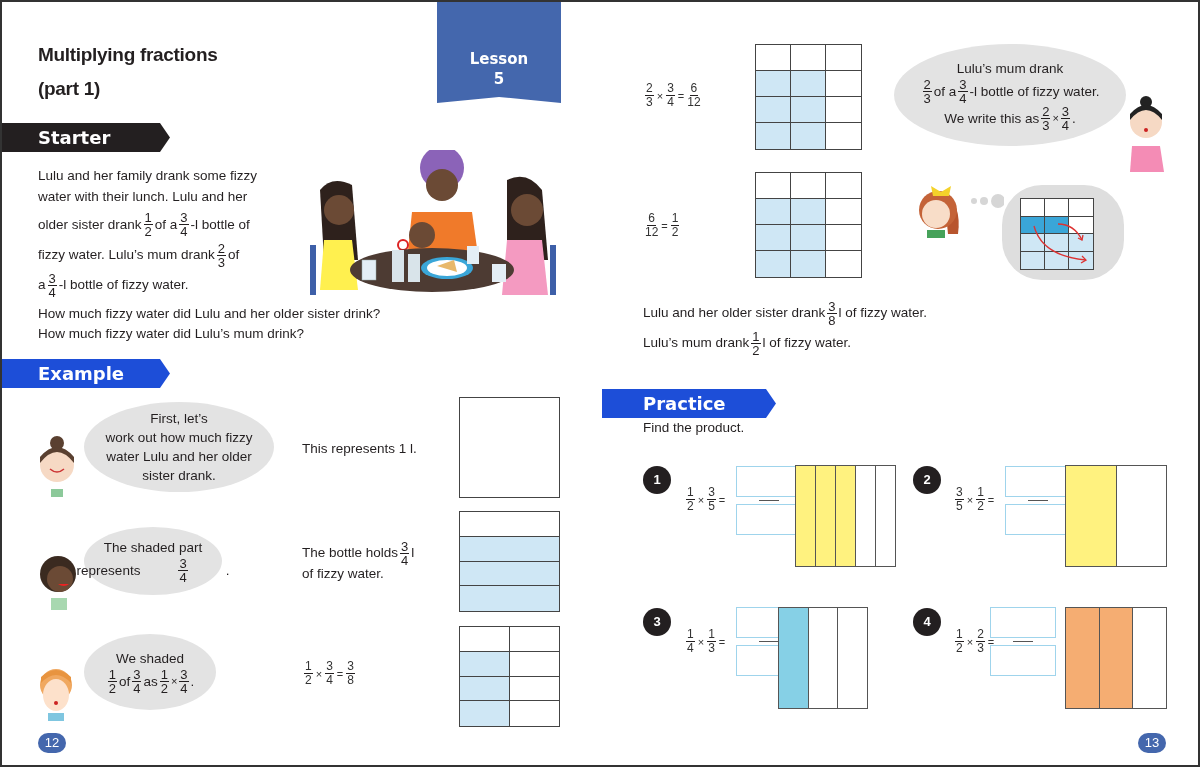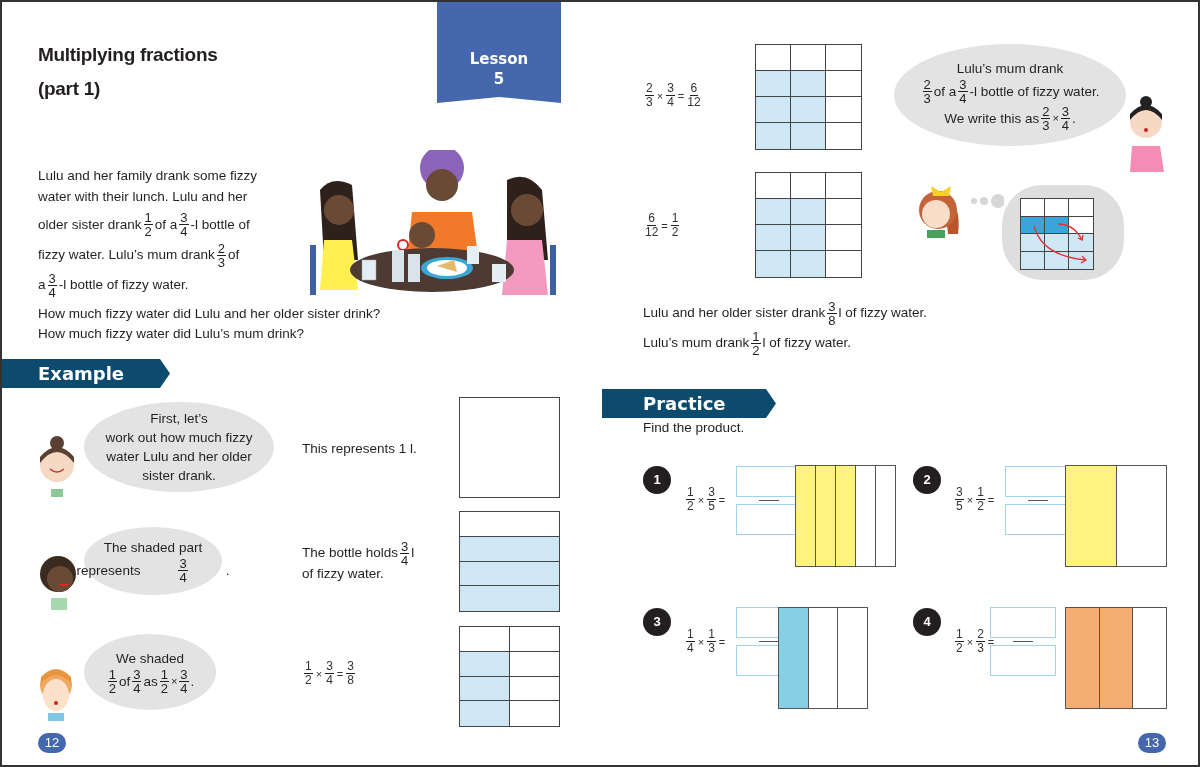--- a/index.html
+++ b/index.html
@@ -5,21 +5,21 @@
   * { box-sizing: border-box; margin: 0; padding: 0; }
   html, body { width: 1200px; height: 767px; overflow: hidden; background: #fff; }
   body { font-family: "Liberation Sans", sans-serif; color: #231f20; position: relative; }
   .spread { position: absolute; left: 0; top: 0; width: 1200px; height: 767px; border: 2px solid #333; background: #fff; }
   .abs { position: absolute; }
   .title { left: 36px; top: 36px; font-size: 19px; font-weight: bold; line-height: 34px; font-family: Liberation Sans, sans-serif; letter-spacing: -0.3px; }
   .lesson-tab { left: 435px; top: 0; width: 124px; height: 101px; background: #4467ad; color: #fff; text-align: center; padding-top: 47px; font-weight: bold; font-size: 15px; line-height: 20px; clip-path: polygon(0 0, 100% 0, 100% 100%, 50% 94%, 0 100%); font-family: "DejaVu Sans", sans-serif; }
   .lesson-tab span { display:block; }
   .section-hdr { height: 29px; color: #fff; font-weight: bold; font-size: 18px; line-height: 29px; padding-left: 36px; clip-path: polygon(0 0, calc(100% - 10px) 0, 100% 50%, calc(100% - 10px) 100%, 0 100%); font-family: "DejaVu Sans", sans-serif; }
   .hdr-dark { background: #231f20; }
-  .hdr-blue { background: #0c4a6e; }
+  .hdr-blue { background: #1d4ed8; }
   .body-text { font-size: 13.5px; line-height: 20px; color: #231f20; }
   .frac { display: inline-flex; flex-direction: column; align-items: center; vertical-align: middle; font-size: 13px; line-height: 13px; margin: 0 2px; }
   .frac .n { border-bottom: 1px solid #231f20; padding: 0 1px; }
   .bubble { background: #e3e3e3; border-radius: 50%; text-align: center; font-size: 13.5px; line-height: 19px; display:flex; flex-direction:column; justify-content:center; align-items:center; }
   .grid { position: absolute; border: 1.5px solid #444; display: grid; background: #fff; }
   .grid > div { border-right: 1.5px solid #444; border-bottom: 1.5px solid #444; }
   .sh { background: #cfe7f5; }
   .shd { background: #3aa6d8; }
   .ans-box { position: absolute; width: 66px; height: 31px; border: 1.5px solid #9fd4ec; background: #fff; }
   .ans-line { position: absolute; width: 20px; height: 1px; background: #555; }
@@ -40,20 +40,23 @@
   <div class="abs title">
     <div>Multiplying fractions</div>
     <div>(part 1)</div>
   </div>
 
   <div class="abs lesson-tab">
     <span>Lesson</span>
     <span>5</span>
   </div>
 
+  <div class="abs section-hdr hdr-dark" style="left:0;top:121px;width:168px;">
+    <span>Starter</span>
+  </div>
 
   <div class="abs body-text" style="left:36px;top:164px;width:270px;">
     <div style="height:21px;">Lulu and her family drank some fizzy</div>
     <div style="height:22px;">water with their lunch. Lulu and her</div>
     <div style="height:31px;display:flex;align-items:center;">
       <span>older sister drank</span>
       <span class="frac">
           <span class="n">1</span>
           <span>2</span>
         </span>

